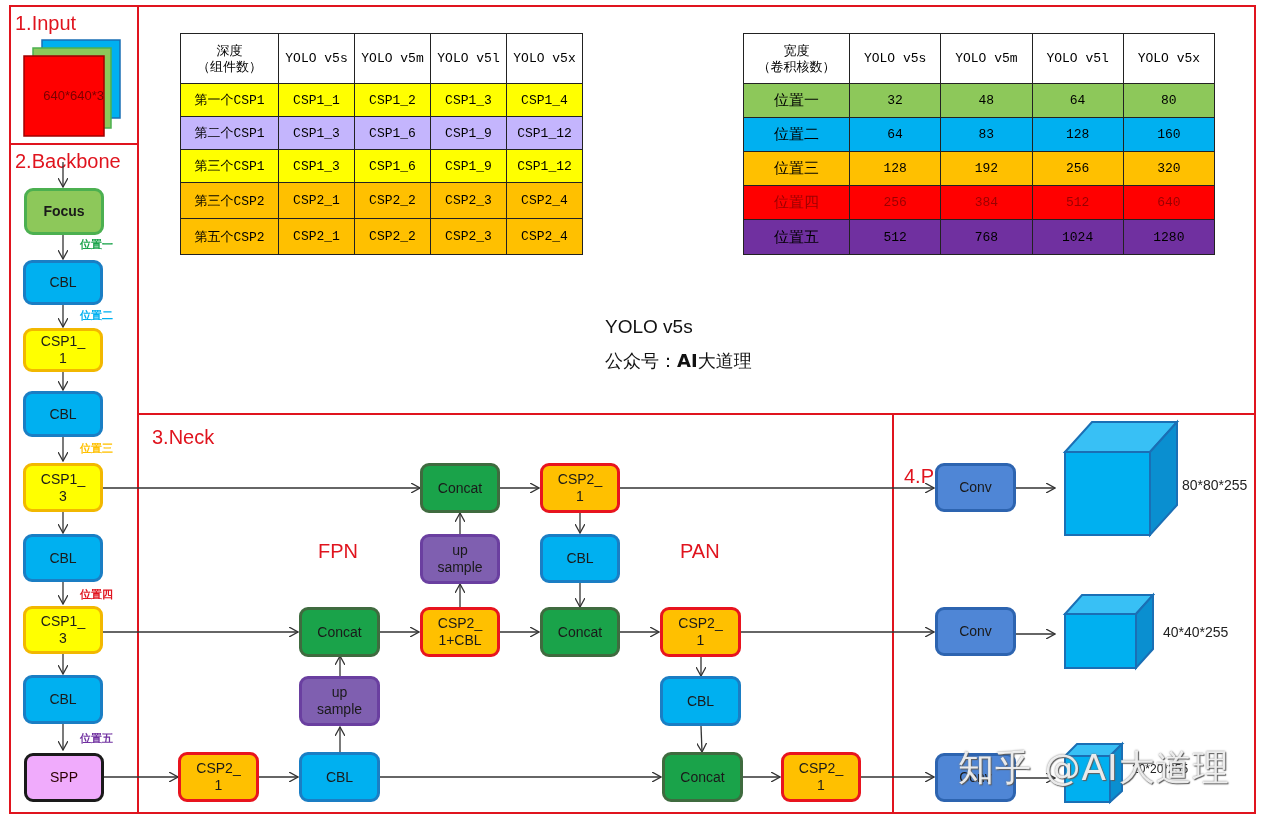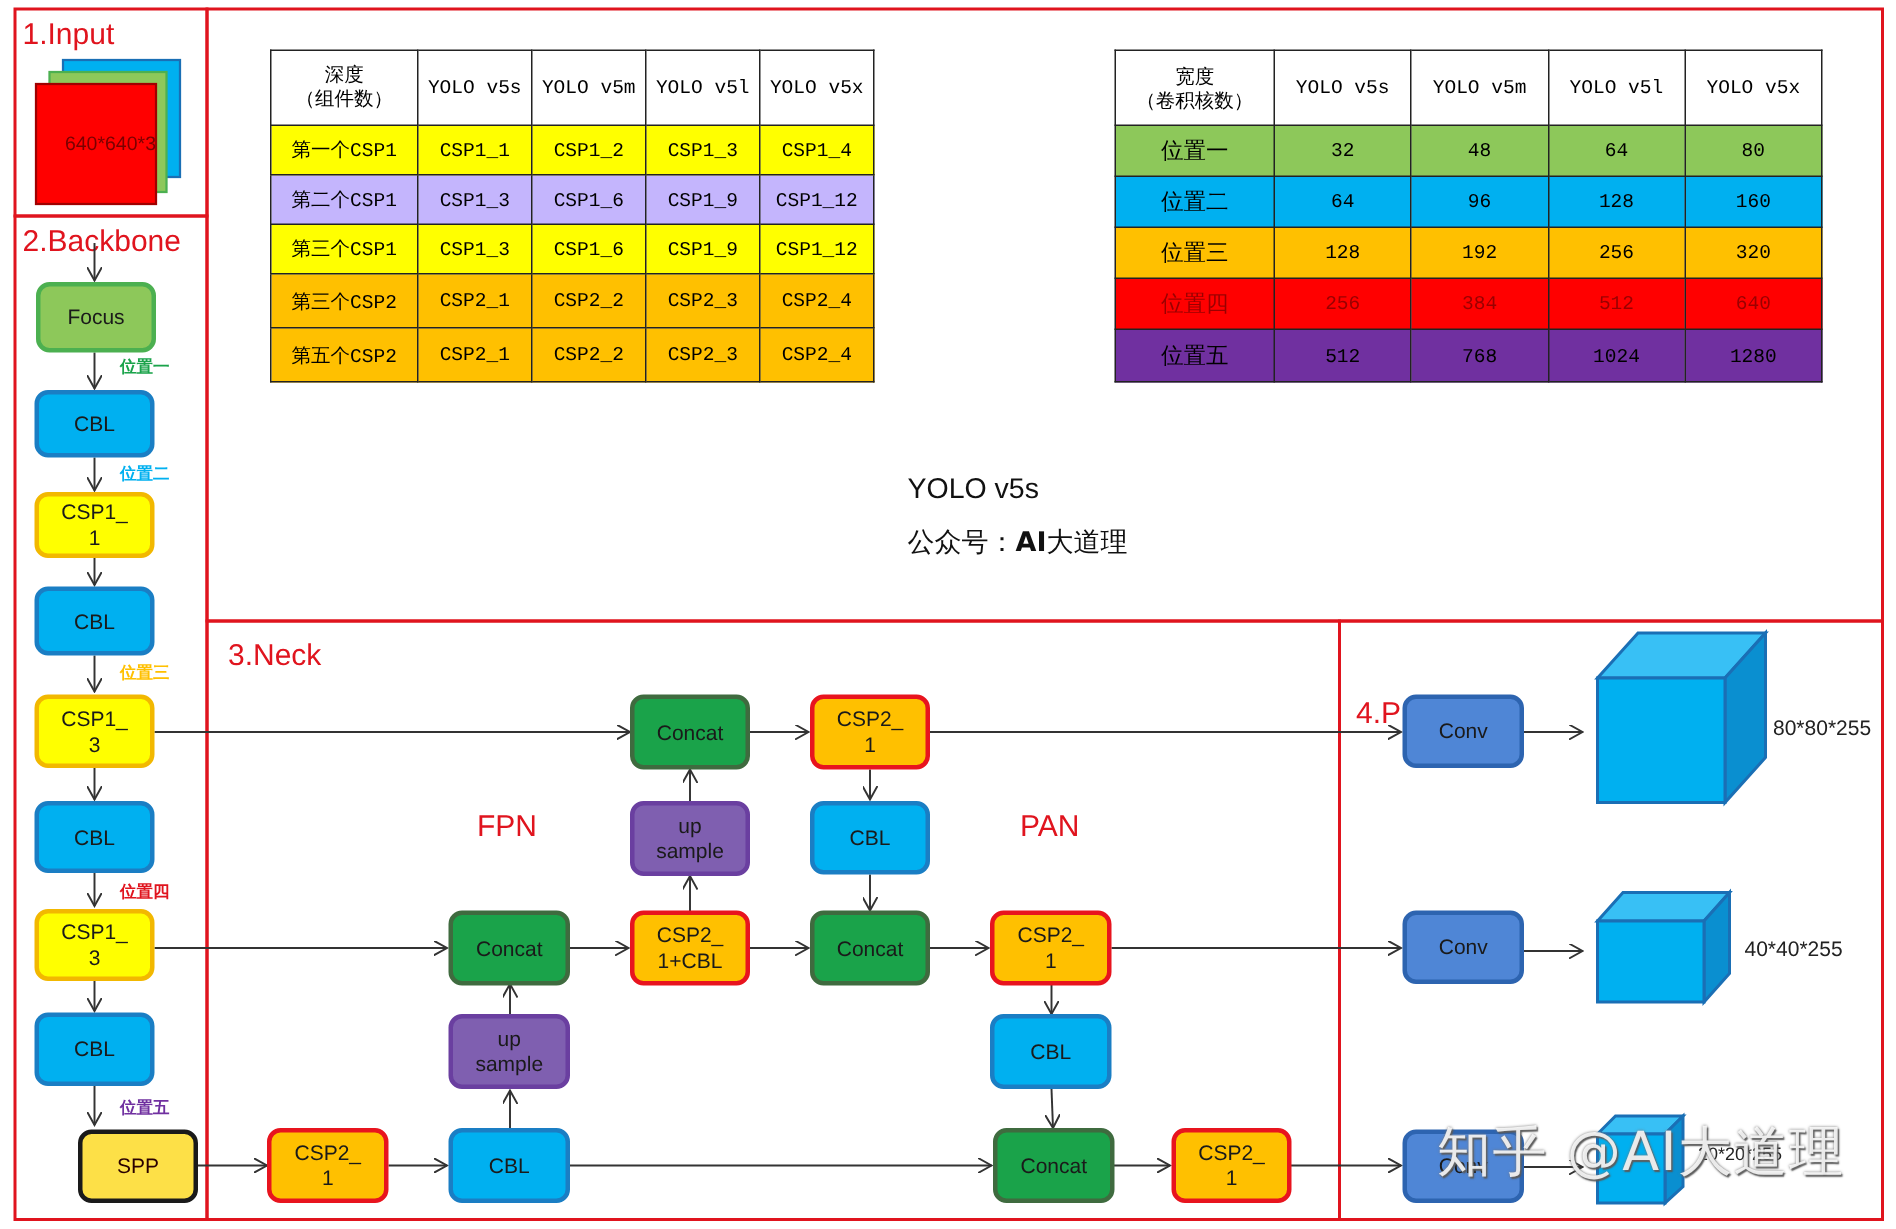--- a/index.html
+++ b/index.html
@@ -6,21 +6,21 @@
   body { width:1264px; height:819px; position:relative; overflow:hidden; font-family:"Liberation Sans", sans-serif; }
   .frame { position:absolute; border:2px solid #e0141e; box-sizing:border-box; }
   .sec-title { position:absolute; color:#e0141e; font-size:20px; font-family:"Liberation Sans", sans-serif; }
   .node { position:absolute; box-sizing:border-box; border-radius:9px; border:3px solid; display:flex; align-items:center; justify-content:center; text-align:center; font-size:14px; line-height:17px; color:#1a1a1a; }
   .n-green { background:#1aa34a; border-color:#3f6b3f; }
   .n-lgreen { background:#8dc85a; border-color:#4cb050; }
   .n-blue { background:#00b0f0; border-color:#1a7ec4; }
   .n-yellow { background:#ffff00; border-color:#f2b800; }
   .n-orange { background:#ffc000; border-color:#e8141e; }
   .n-purple { background:#7f5fb0; border-color:#6a3fa0; }
-  .n-red { background:#fde047; border-color:#1a1a1a; color:#2a0000;margin-left:28px; }
+  .n-red { background:#f0abfc; border-color:#1a1a1a; color:#2a0000; }
   .n-conv { background:#4f86d6; border-color:#2d64b0; }
   .pos { position:absolute; font-size:11px; font-weight:bold; font-family:"DejaVu Sans", sans-serif; }
   table.t { position:absolute; border-collapse:collapse; font-family:"Liberation Mono", monospace; font-size:13px; }
   table.t td { border:1.5px solid #222; text-align:center; padding:0; }
   .dim { position:absolute; font-size:14px; color:#222; }
   svg.wires { position:absolute; left:0; top:0; }
   .note { position:absolute; font-size:19px; color:#111; }
   .watermark { position:absolute; font-size:36px; color:rgba(255,255,255,0.85); text-shadow:0 0 2px #777, 1px 1px 1px #555; font-family:"DejaVu Sans", sans-serif; letter-spacing:1px; }
 </style>
 </head>
@@ -101,21 +101,21 @@
   </g>
 
   <g stroke-width="1.5">
     <rect x="42" y="40" width="78" height="78" fill="#00b0f0" stroke="#1a6fb5"></rect>
     <rect x="33" y="48" width="78" height="80" fill="#8dc85a" stroke="#4cb050"></rect>
     <rect x="24" y="56" width="80" height="80" fill="#ff0000" stroke="#a00000"></rect>
   </g>
 </svg>
 <div style="position:absolute;left:24px;top:88px;width:80px;text-align:right;font-size:13px;color:#7a0000;">640*640*3</div>
 
-<div class="node n-lgreen" style="left:24px;top:188px;width:80px;height:47px;">Focus</div>
+<div class="node n-lgreen" style="left:24px;top:188px;width:80px;height:47px;font-weight:bold;">Focus</div>
 <div class="pos" style="left:80px;top:237px;color:#1aa34a;">位置一</div>
 <div class="node n-blue" style="left:23px;top:260px;width:80px;height:45px;">CBL</div>
 <div class="pos" style="left:80px;top:308px;color:#00b0f0;">位置二</div>
 <div class="node n-yellow" style="left:23px;top:328px;width:80px;height:44px;white-space:pre-line;">CSP1_
 1</div>
 <div class="node n-blue" style="left:23px;top:391px;width:80px;height:46px;">CBL</div>
 <div class="pos" style="left:80px;top:441px;color:#ffc000;">位置三</div>
 <div class="node n-yellow" style="left:23px;top:463px;width:80px;height:49px;white-space:pre-line;">CSP1_
 3</div>
 <div class="node n-blue" style="left:23px;top:534px;width:80px;height:48px;">CBL</div>
@@ -187,21 +187,21 @@
   <tr style="background:#8dc85a;height:34px;">
     <td style="font-family:'DejaVu Sans',sans-serif;font-size:15px;">位置一</td>
         <td>32</td>
         <td>48</td>
         <td>64</td>
         <td>80</td>
   </tr>
   <tr style="background:#00b0f0;height:34px;">
     <td style="font-family:'DejaVu Sans',sans-serif;font-size:15px;">位置二</td>
         <td>64</td>
-        <td>96</td>
+        <td>83</td>
         <td>128</td>
         <td>160</td>
   </tr>
   <tr style="background:#ffc000;height:34px;">
     <td style="font-family:'DejaVu Sans',sans-serif;font-size:15px;">位置三</td>
         <td>128</td>
         <td>192</td>
         <td>256</td>
         <td>320</td>
   </tr>

